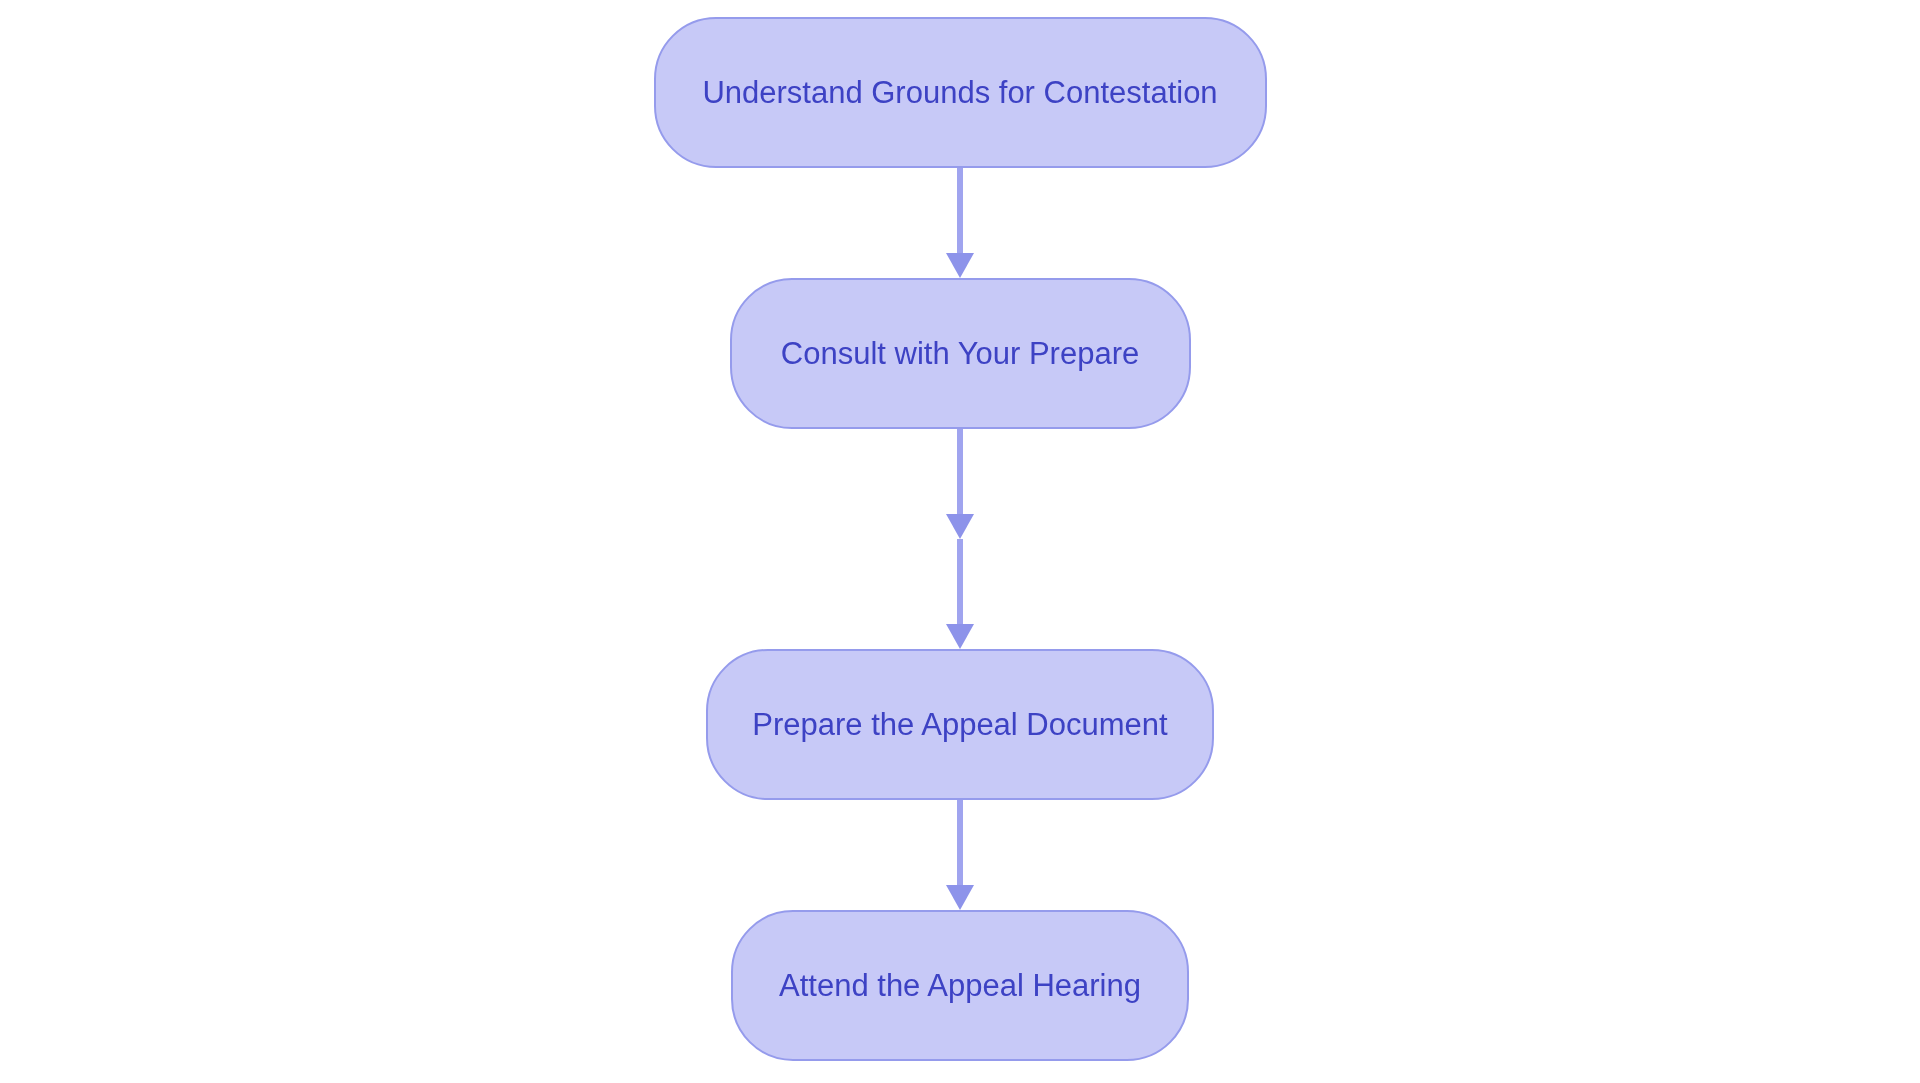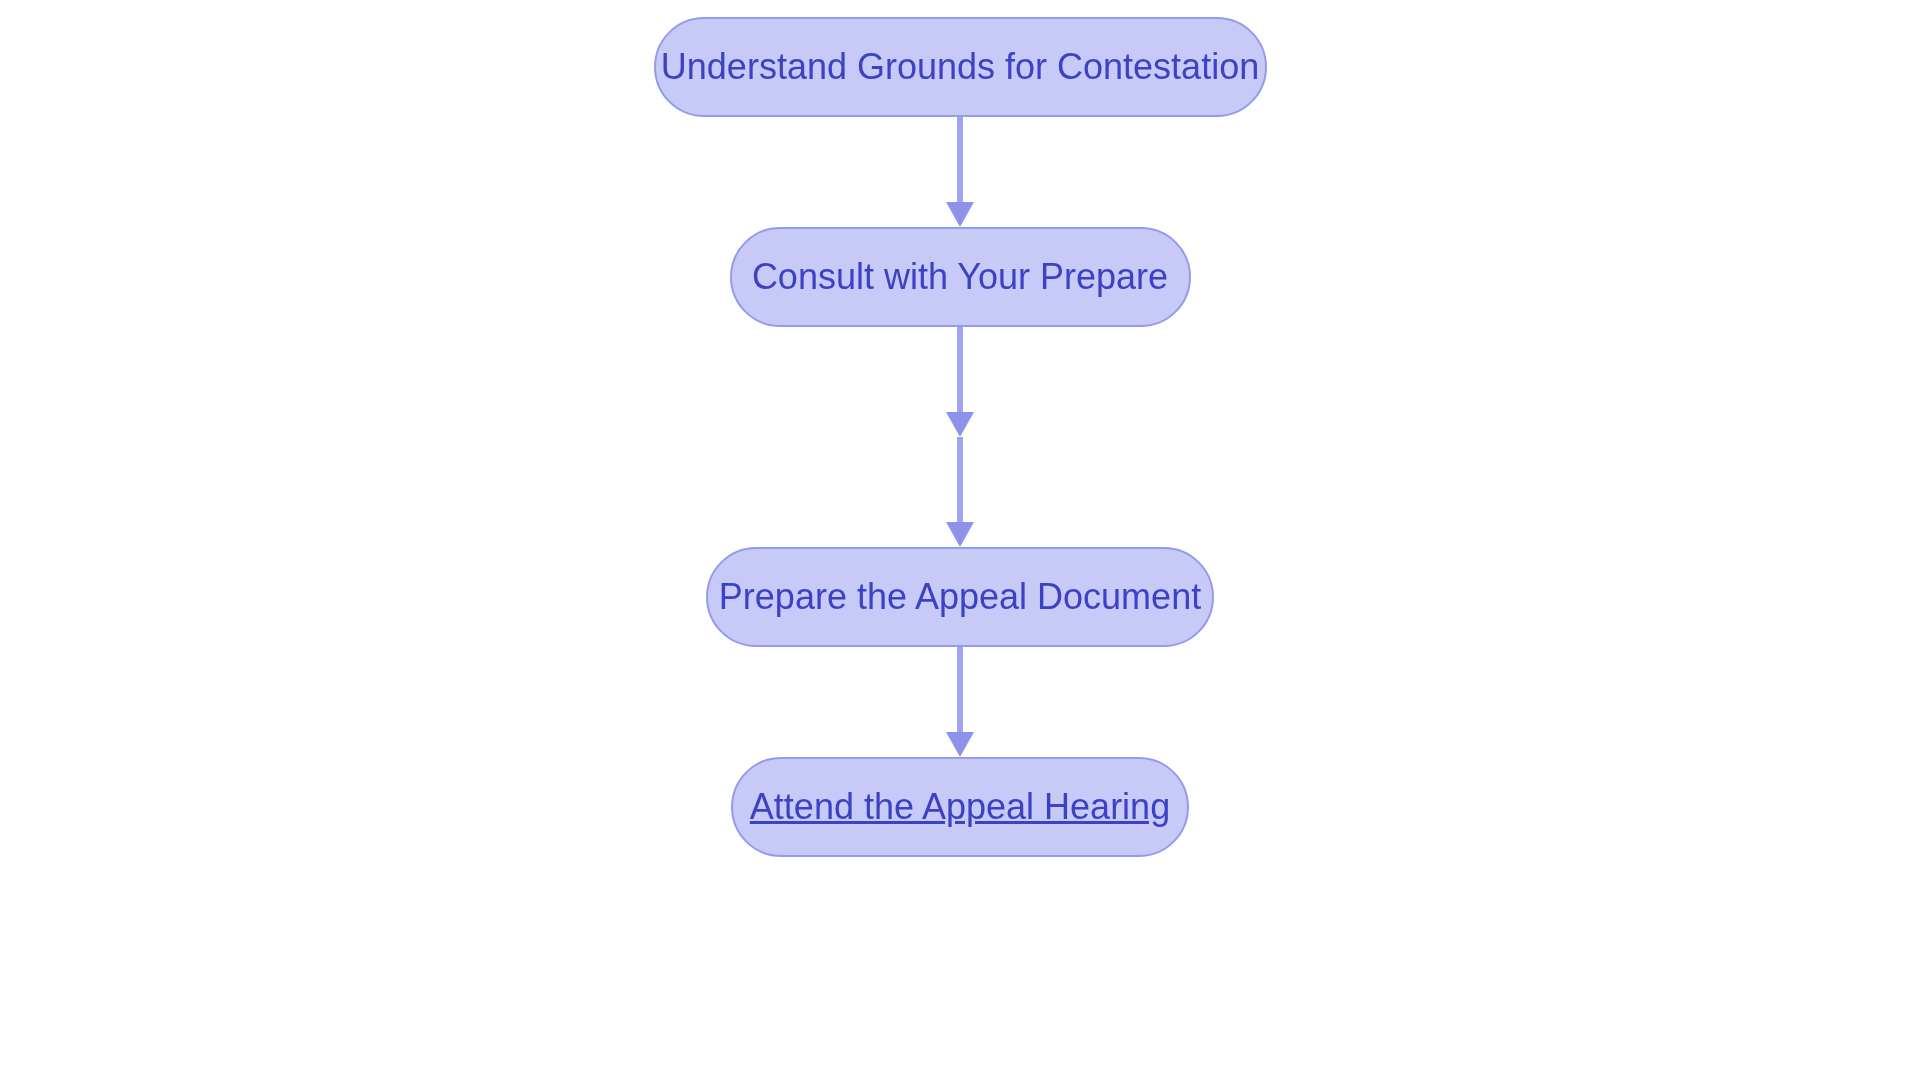--- a/index.html
+++ b/index.html
@@ -24,38 +24,38 @@
   }
   .canvas {
     width: 100%;
     height: 100%;
     display: flex;
     flex-direction: column;
     align-items: center;
     padding-top: 17px;
   }
   .node {
-    height: 100px;
+    height: 151px;
     border-radius: 62px;
     background: var(--node-fill);
     border: 2px solid var(--node-border);
     color: var(--node-text);
-    font-size: 36px;
+    font-size: 31px;
     font-weight: 400;
     display: flex;
     align-items: center;
     justify-content: center;
     text-align: center;
     flex-shrink: 0;
   }
   .node-1 { width: 613px; }
   .node-2 { width: 461px; }
   .node-3 { width: 439px; }
   .node-4 { width: 508px; }
-  .node-5 { width: 458px; text-decoration: underline; }
+  .node-5 { width: 458px; }
   .connector {
     height: 110px;
     display: flex;
     flex-direction: column;
     align-items: center;
     flex-shrink: 0;
   }
   .connector .shaft {
     width: 6px;
     height: 85px;

